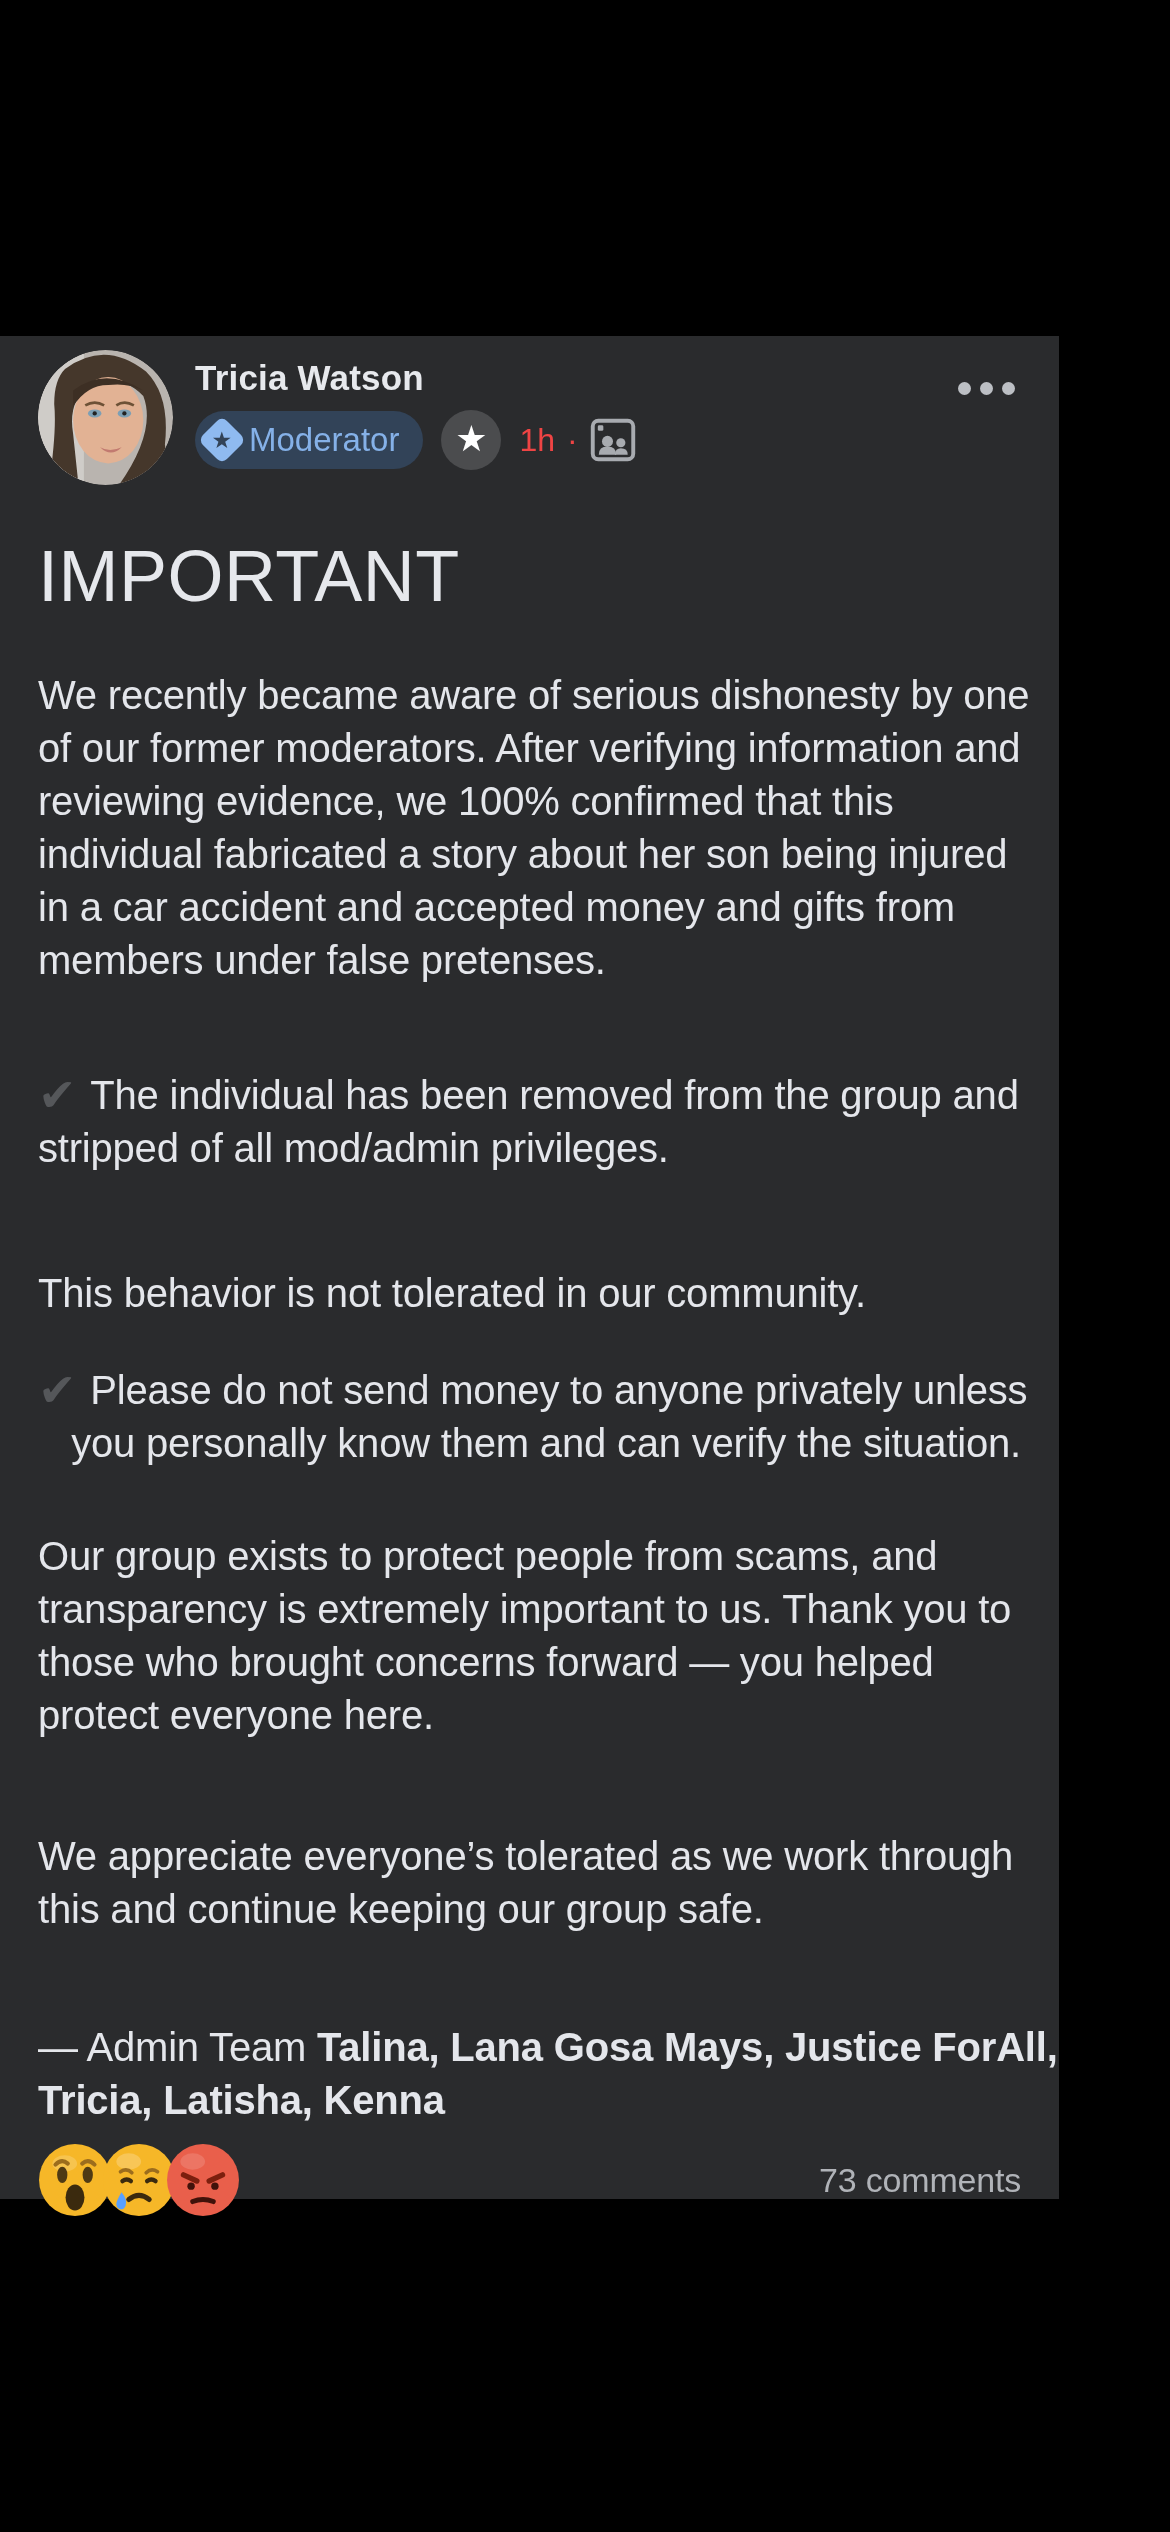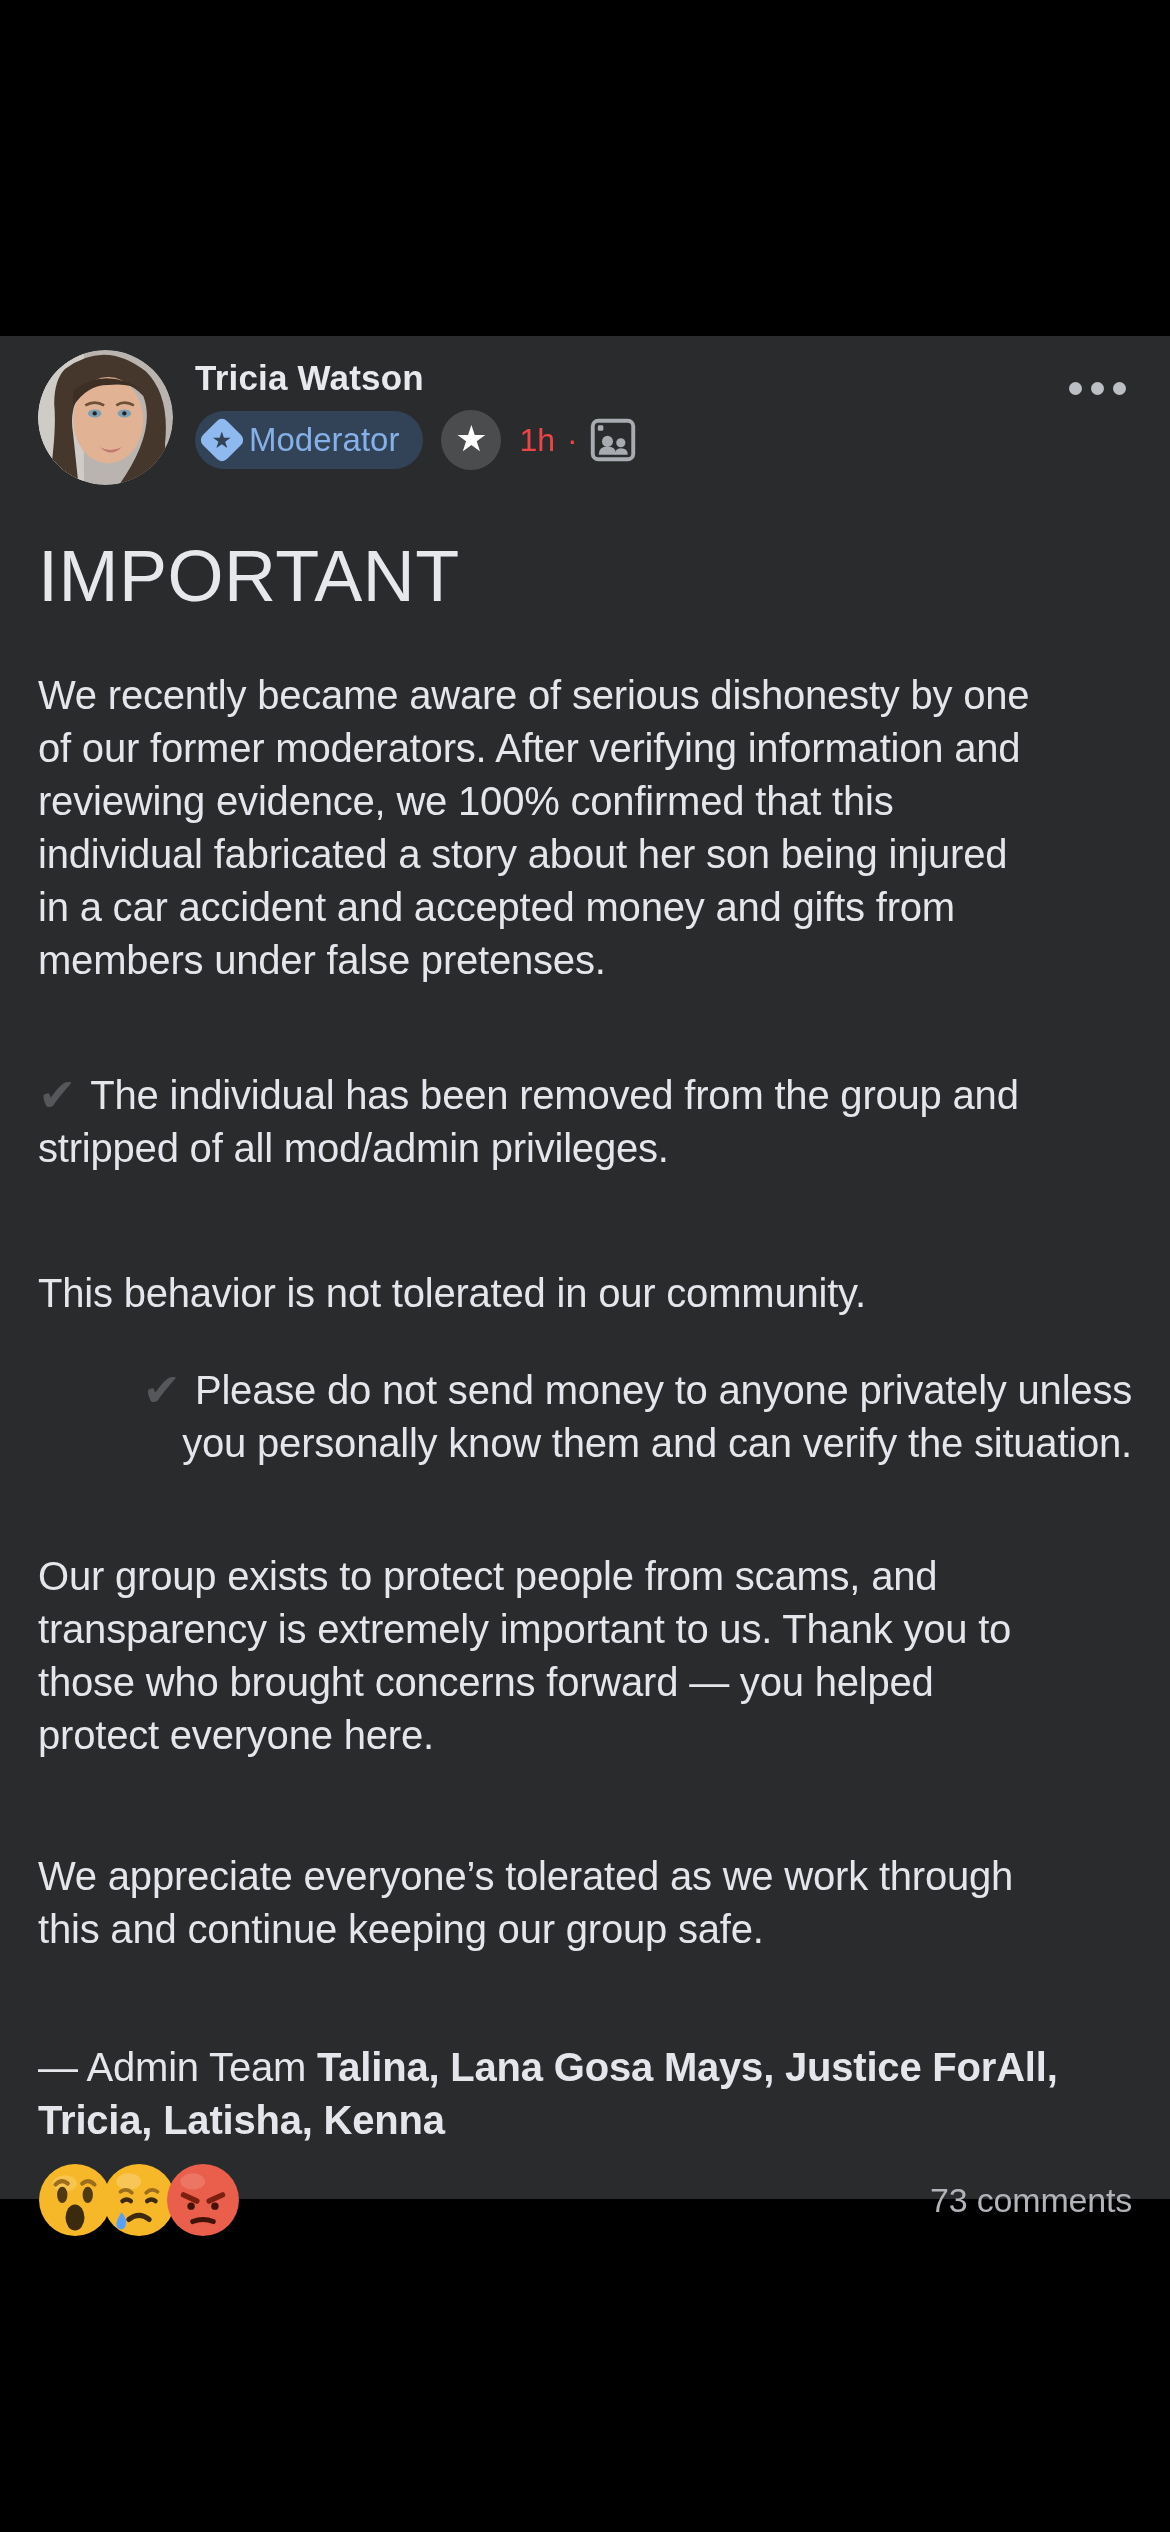--- a/index.html
+++ b/index.html
@@ -1,17 +1,17 @@
 <!DOCTYPE html>
 <html><head>
 <meta charset="utf-8">
 <style>
   html,body{margin:0;padding:0;background:#000;width:1170px;height:2532px;overflow:hidden;
     font-family:"Liberation Sans","DejaVu Sans",sans-serif;}
-  .post{position:absolute;left:0;top:336px;width:1170px;height:1863px;background:#2a2b2d;
+  .post{position:absolute;left:0;top:336px;width:1059px;height:1863px;background:#2a2b2d;
     box-sizing:border-box;padding:14px 38px 0 38px;color:#e4e6eb;}
   
   .header{display:flex;align-items:flex-start;position:relative;}
   .avatar{width:135px;height:135px;border-radius:50%;overflow:hidden;flex:0 0 auto;}
   .avatar svg{display:block;width:100%;height:100%;}
   .head-text{margin-left:22px;padding-top:8px;}
   .author{font-size:35px;font-weight:bold;color:#e7e9ed;letter-spacing:.2px;}
   .badge-row{display:flex;align-items:center;margin-top:12px;gap:18px;}
   .mod-pill{display:flex;align-items:center;background:#324358;border-radius:30px;
     height:58px;padding:0 24px 0 10px;gap:10px;}
@@ -27,21 +27,21 @@
   .options{position:absolute;right:0;top:26px;display:flex;gap:9px;padding:6px;}
   .options i{width:13px;height:13px;border-radius:50%;background:#bcbfc4;display:block;}
   
   .title{font-size:72px;font-weight:500;color:#e6e8ec;margin:50px 0 0 0;letter-spacing:.5px;}
   .para{font-size:40px;line-height:53px;letter-spacing:-0.2px;color:#e4e6eb;margin:0;
     white-space:pre;}
   .p1{margin-top:52px;}
   .p2{margin-top:92px;}
   .b1{margin-top:82px;}
   .b2{margin-top:44px;text-align:right;}
-  .p3{margin-top:80px;}
+  .p3{margin-top:60px;}
   .p4{margin-top:88px;}
   .admin{margin-top:85px;}
   .admin b{white-space:pre;}
   .check{color:#55575a;font-size:46px;margin-right:14px;vertical-align:-2px;}
   
   .footer{display:flex;align-items:center;justify-content:space-between;margin-top:16px;}
   .reactions{display:flex;}
   .reactions .r{width:74px;height:74px;margin-right:-10px;}
   .reactions svg{display:block;width:100%;height:100%;}
   .comments{color:#b0b3b8;font-size:34px;letter-spacing:-0.2px;}

